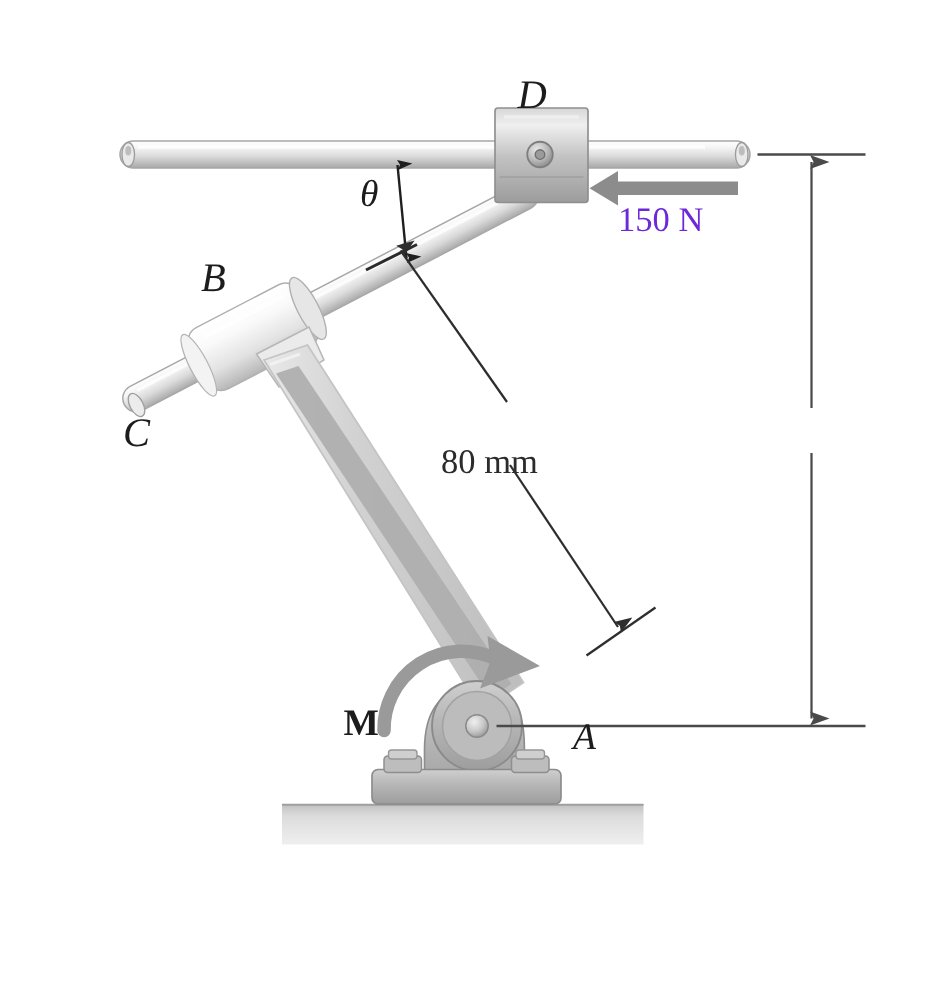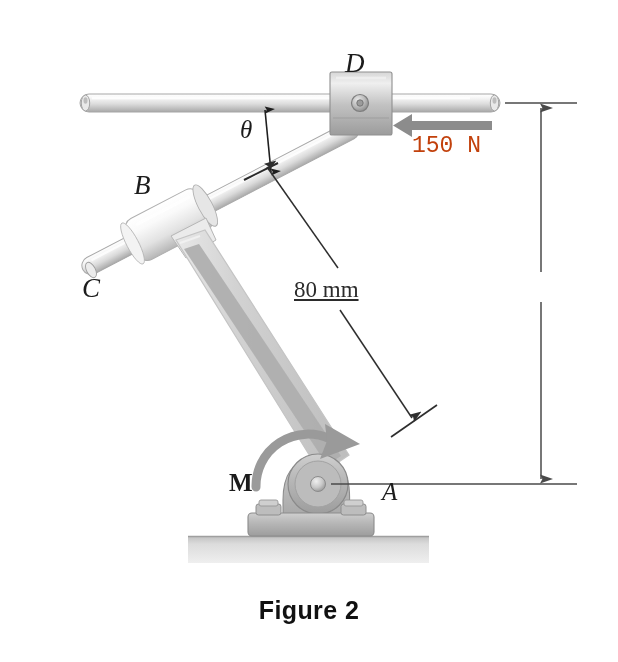--- a/index.html
+++ b/index.html
@@ -45,25 +45,25 @@
   .lbl-pt-D { font-size: 27px; left: 345px; top: 50px; }
   .lbl-pt-A { font-size: 25px; left: 382px; top: 479px; font-style: italic; }
   .lbl-theta { font-size: 25px; left: 240px; top: 117px; }
   .lbl-moment {
     font-size: 25px; left: 229px; top: 470px;
     font-family: "Liberation Serif", serif;
     font-weight: 700; font-style: normal;
   }
   .lbl-force {
     font-size: 23px; left: 412px; top: 135px;
-    color: #c2410c; font-style: normal; font-family: Liberation Mono, monospace;
+    color: #6d28d9; font-style: normal;
   }
   .lbl-dim-80 {
-    font-size: 23px; left: 294px; top: 278px;
-    color: #2b2b2b; font-style: normal; text-decoration: underline;
+    font-size: 23px; left: 294px; top: 296px;
+    color: #2b2b2b; font-style: normal;
   }
   .lbl-dim-100 {
     font-size: 23px; left: 497px; top: 278px;
     color: #2b2b2b; font-style: normal;
   }
   .caption {
     position: absolute;
     left: 0;
     top: 596px;
     width: 618px;
@@ -248,14 +248,13 @@
 
   <div class="lbl lbl-italic lbl-pt-B">B</div>
   <div class="lbl lbl-italic lbl-pt-C">C</div>
   <div class="lbl lbl-italic lbl-pt-D">D</div>
   <div class="lbl lbl-pt-A">A</div>
   <div class="lbl lbl-italic lbl-theta">θ</div>
   <div class="lbl lbl-moment">M</div>
   <div class="lbl lbl-force">150 N</div>
   <div class="lbl lbl-dim-80">80 mm</div>
 
-  <div class="caption">Figure 2</div>
 </div>
 
 </body></html>

